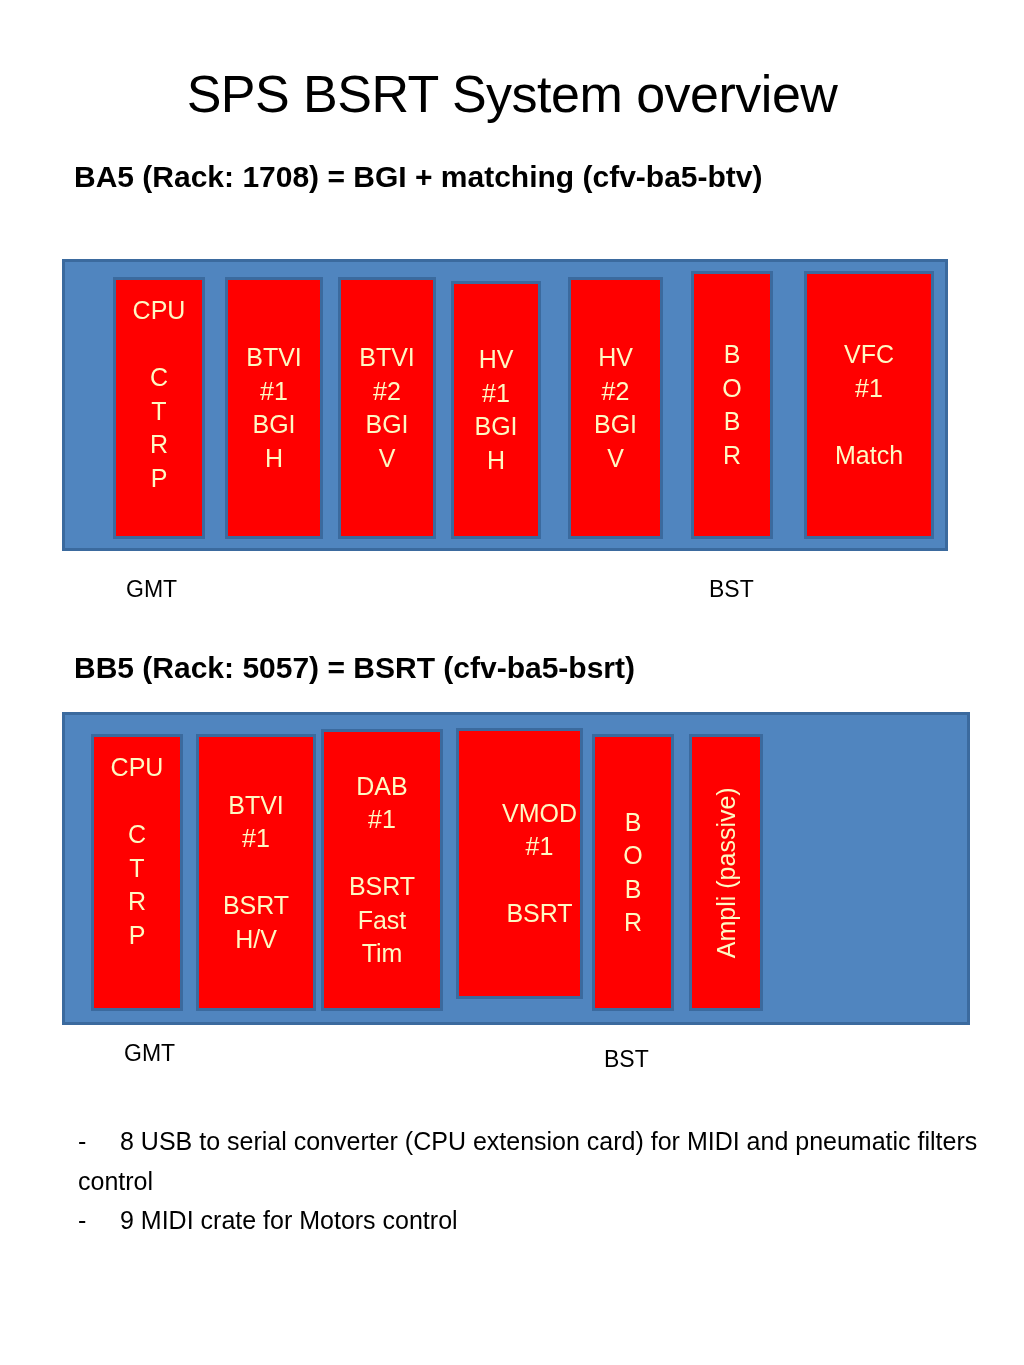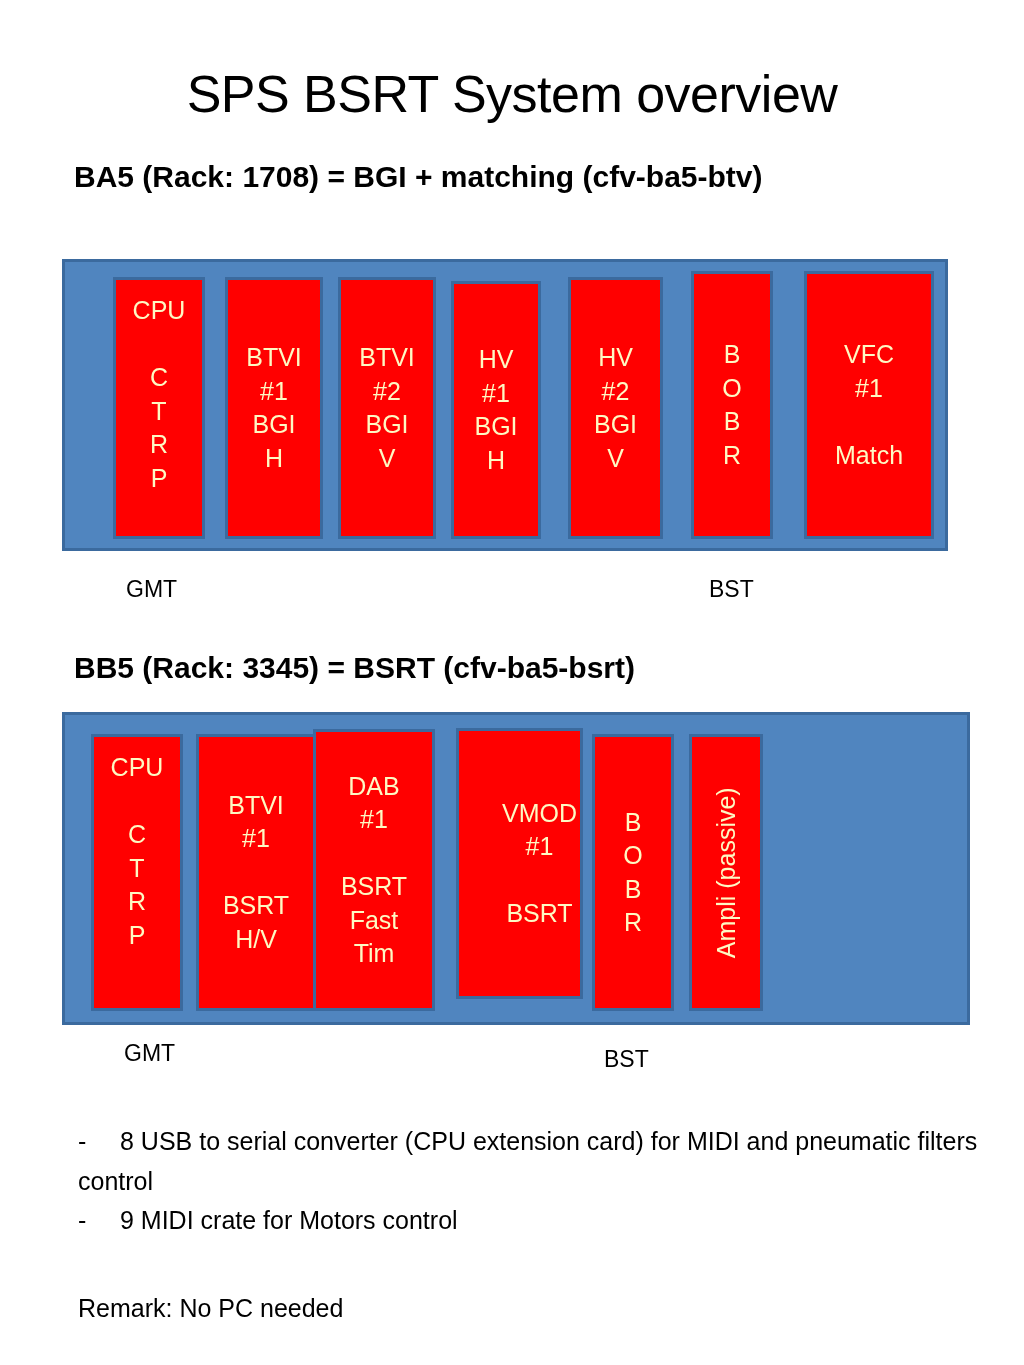--- a/index.html
+++ b/index.html
@@ -172,41 +172,41 @@
     <span class="line">VFC</span>
     <span class="line">#1</span>
     <span class="line blank">&nbsp;</span>
     <span class="line">Match</span>
   </div>
 </div>
 
 <div class="bus-label" style="left:126px; top:576px;">GMT</div>
 <div class="bus-label" style="left:709px; top:576px;">BST</div>
 
-<div class="section-head two">BB5 (Rack: 3345) = BSRT (cfv-ba5-bsrt)</div>
+<div class="section-head two">BB5 (Rack: 5057) = BSRT (cfv-ba5-bsrt)</div>
 
 <div class="rack" id="rack-bb5">
   <div class="card top-align" style="left:26px; top:19px; width:92px; height:277px;">
     <span class="line">CPU</span>
     <span class="line blank">&nbsp;</span>
     <span class="line">C</span>
     <span class="line">T</span>
     <span class="line">R</span>
     <span class="line">P</span>
   </div>
 
   <div class="card" style="left:131px; top:19px; width:120px; height:277px;">
     <span class="line">BTVI</span>
     <span class="line">#1</span>
     <span class="line blank">&nbsp;</span>
     <span class="line">BSRT</span>
     <span class="line">H/V</span>
   </div>
 
-  <div class="card" style="left:248px; top:14px; width:122px; height:282px;">
+  <div class="card" style="left:256px; top:14px; width:122px; height:282px;">
     <span class="line">DAB</span>
     <span class="line">#1</span>
     <span class="line blank">&nbsp;</span>
     <span class="line">BSRT</span>
     <span class="line">Fast</span>
     <span class="line">Tim</span>
   </div>
 
   <div class="card" style="left:391px; top:13px; width:127px; height:271px;padding-left:40px;">
     <span class="line">VMOD</span>
@@ -232,14 +232,13 @@
 
 <div class="notes">
   <span class="note-row">
     <span class="dash">-</span>
     <span class="body">8 USB to serial converter (CPU extension card) for MIDI and pneumatic filters control</span>
   </span>
   <span class="note-row">
     <span class="dash">-</span>
     <span class="body">9 MIDI crate for Motors control</span>
   </span>
-  <span class="remark">Remark: No PC needed</span>
 </div>
 
 </body></html>

